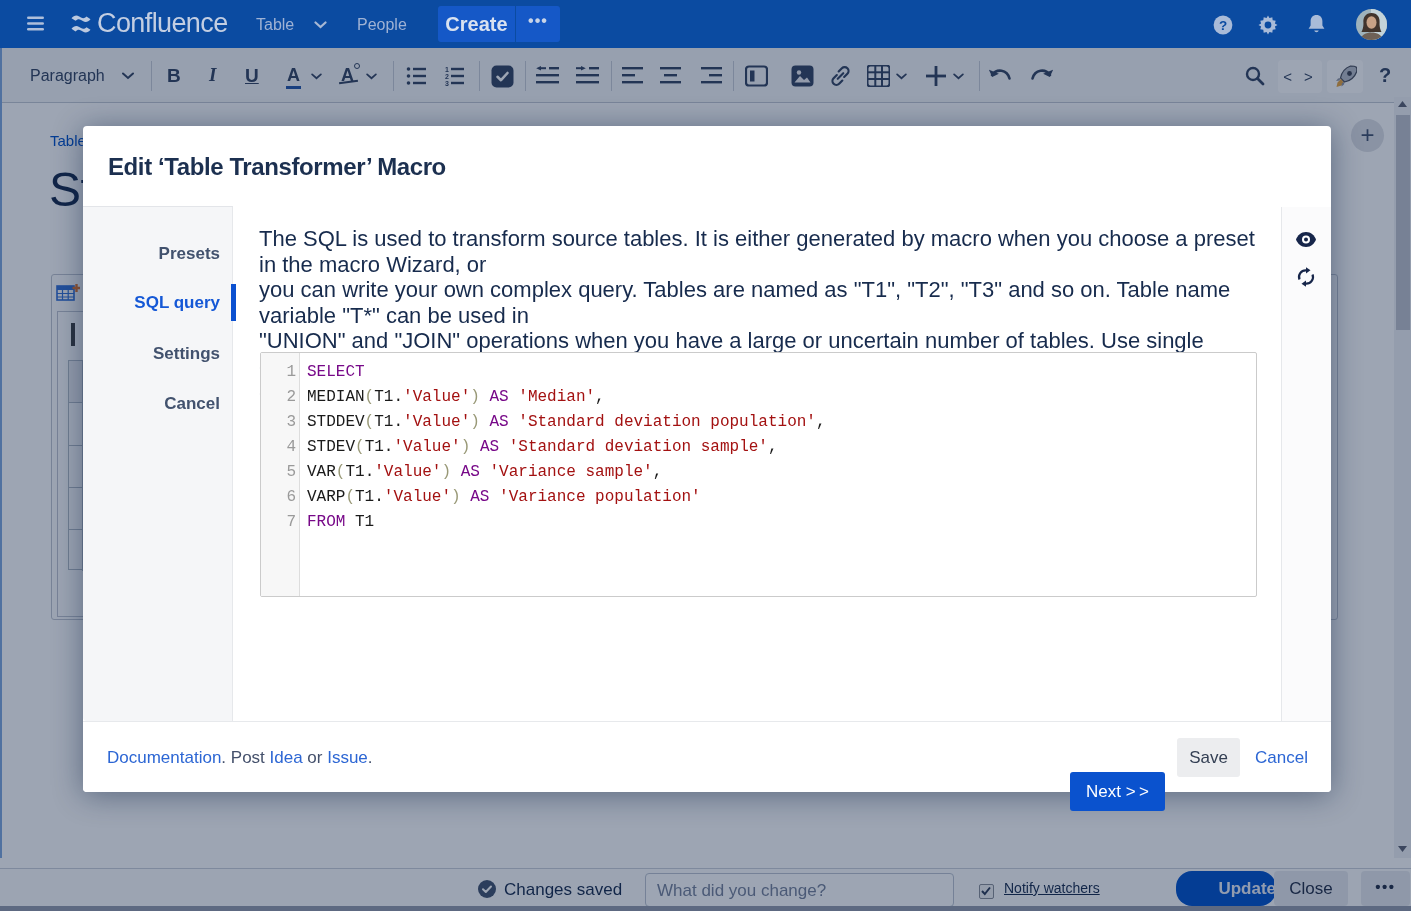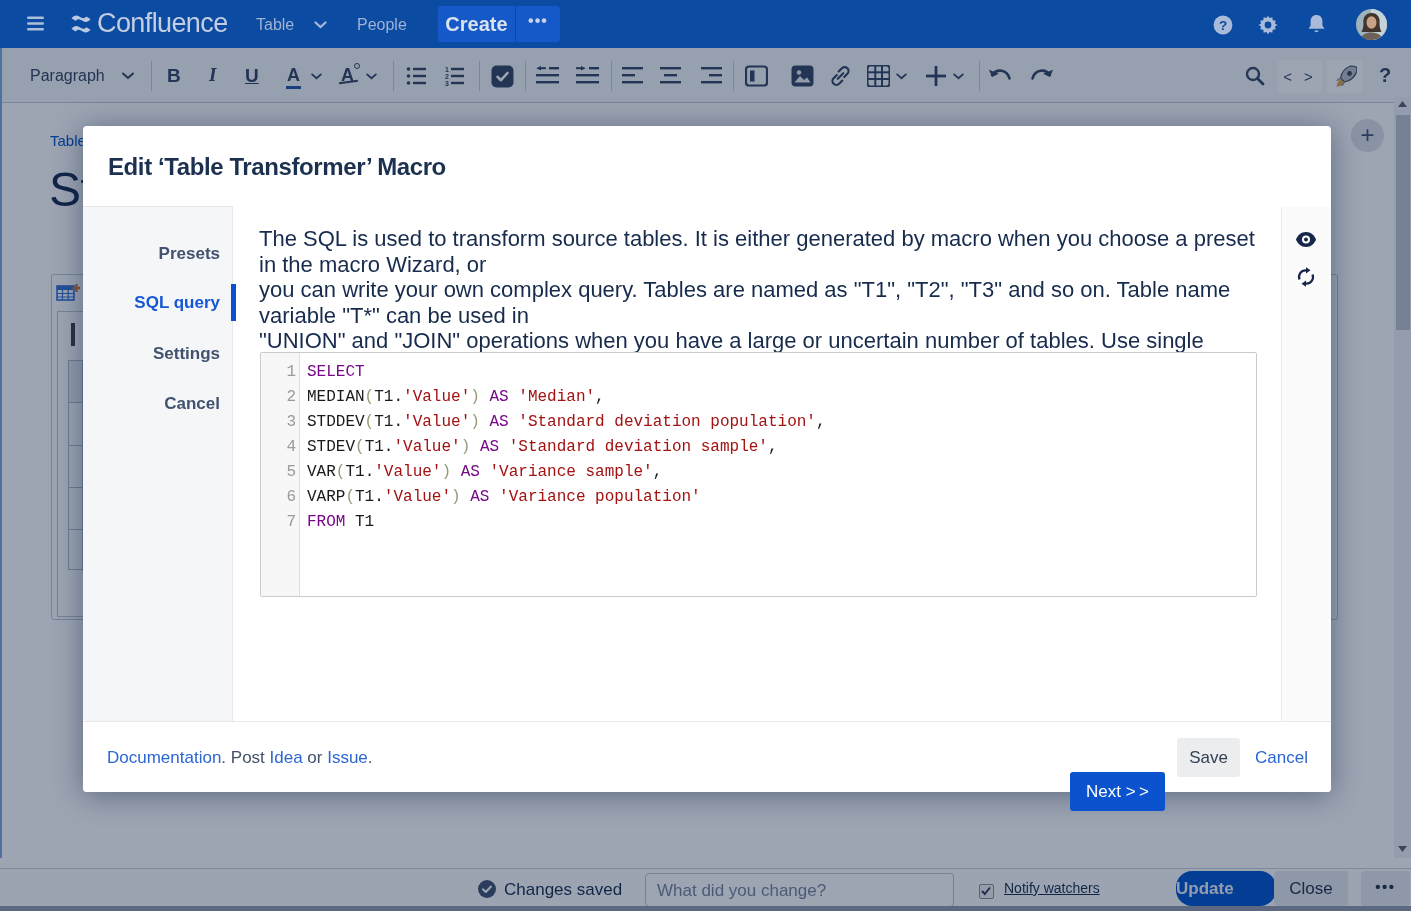--- a/index.html
+++ b/index.html
@@ -268,21 +268,21 @@
     <div class="abs" style="left:504px; top:11px; font-size:17px; color:#172B4D;">Changes saved</div>
     <div class="abs" style="left:645px; top:4px; width:309px; height:34px; border:1.5px solid #BCC4D0; border-radius:4px; background:#fff;">
       <div class="abs" style="left:11px; top:7px; font-size:17px; color:#77839B;">What did you change?</div>
     </div>
     <div class="abs" style="left:979px; top:15px; width:15px; height:15px; background:#F2F2F2; border:1.5px solid #8A8F98; border-radius:2px;">
       <svg class="abs" style="left:0px; top:0px;" width="12" height="12" viewBox="0 0 12 12">
           <path d="M2 6 L4.8 9 L10 2.5" stroke="#2E3D58" stroke-width="2" fill="none"></path>
         </svg>
     </div>
     <div class="abs" style="left:1004px; top:11px; font-size:14px; color:#172B4D;text-decoration:underline;">Notify watchers</div>
-    <div class="abs" style="left:1176px; top:2px; width:100px; height:35px; background:#0052CC; border-radius:16px; color:#EDF1F8; font-weight:700; font-size:17px; text-align:left; line-height:35px;">Update</div>
+    <div class="abs" style="left:1176px; top:2px; width:100px; height:35px; background:#0052CC; border-radius:16px; color:#EDF1F8; font-weight:700; font-size:17px; text-align:right; line-height:35px;">Update</div>
     <div class="abs" style="left:1274px; top:2px; width:74px; height:35px; background:#E8EAEE; border-radius:4px; color:#232F49; font-size:17px; text-align:center; line-height:35px;">Close</div>
     <div class="abs" style="left:1361px; top:2px; width:49px; height:35px; background:#E8EAEE; border-radius:4px; color:#232F49; font-weight:700; font-size:15px; text-align:center; line-height:31px; letter-spacing:1.5px;">•••</div>
   </div>
   <div id="botdark"></div>
 
   <div id="overlay"></div>
 
   <div id="modal">
     <div id="mtitle">Edit ‘Table Transformer’ Macro</div>
     <div id="msidebar"></div>

